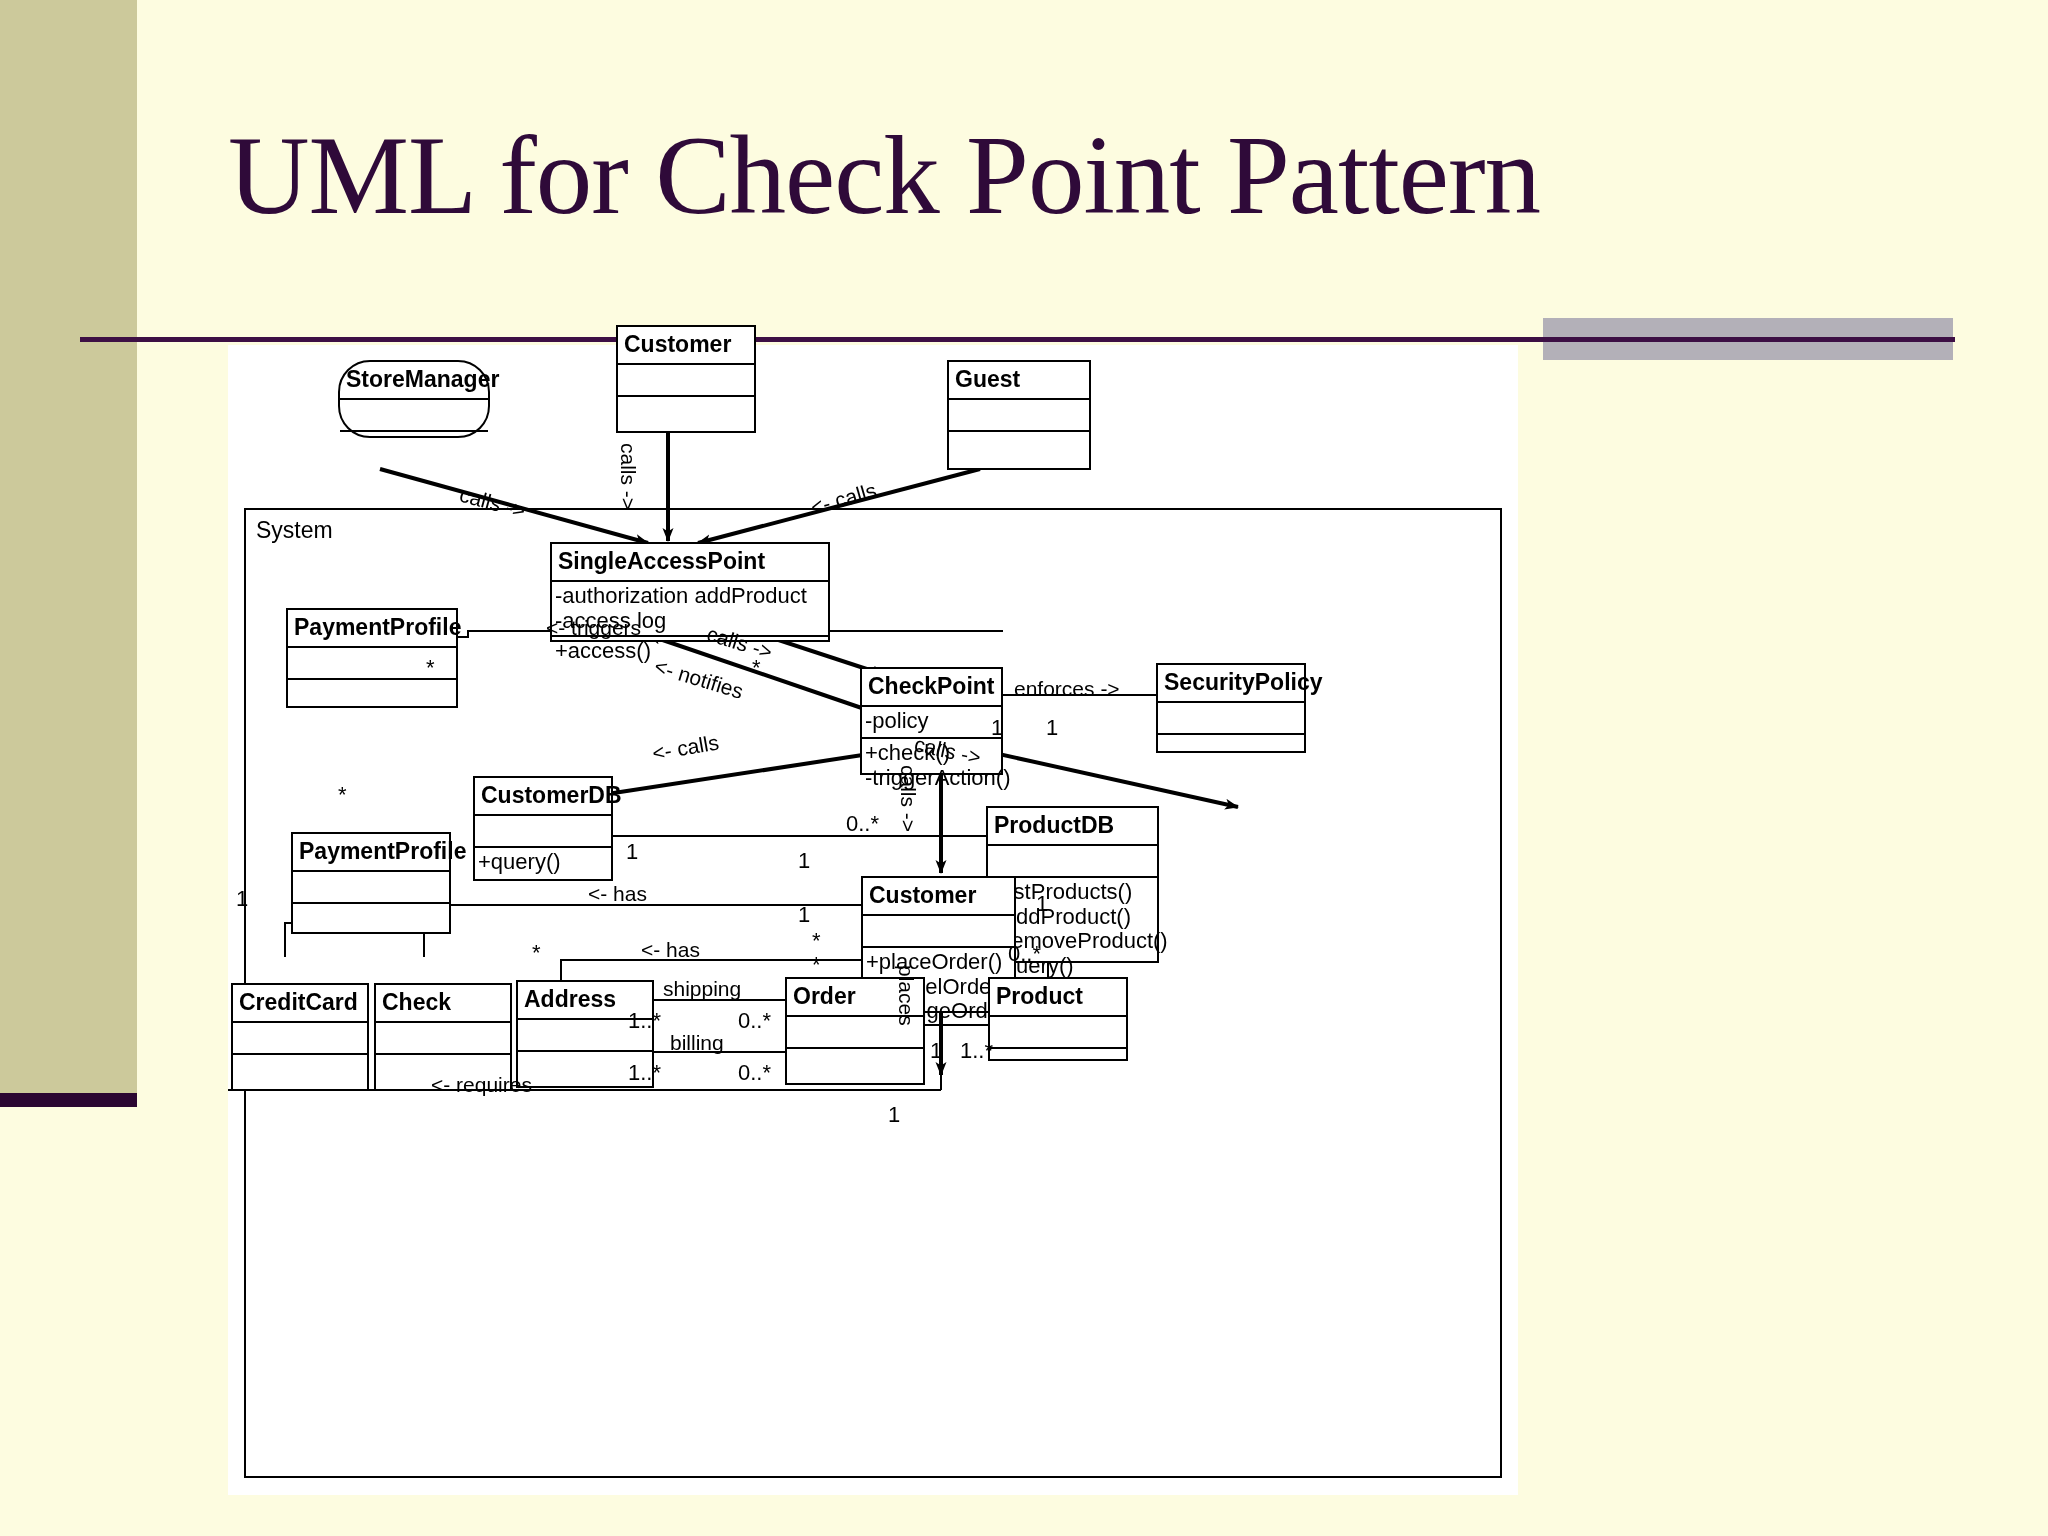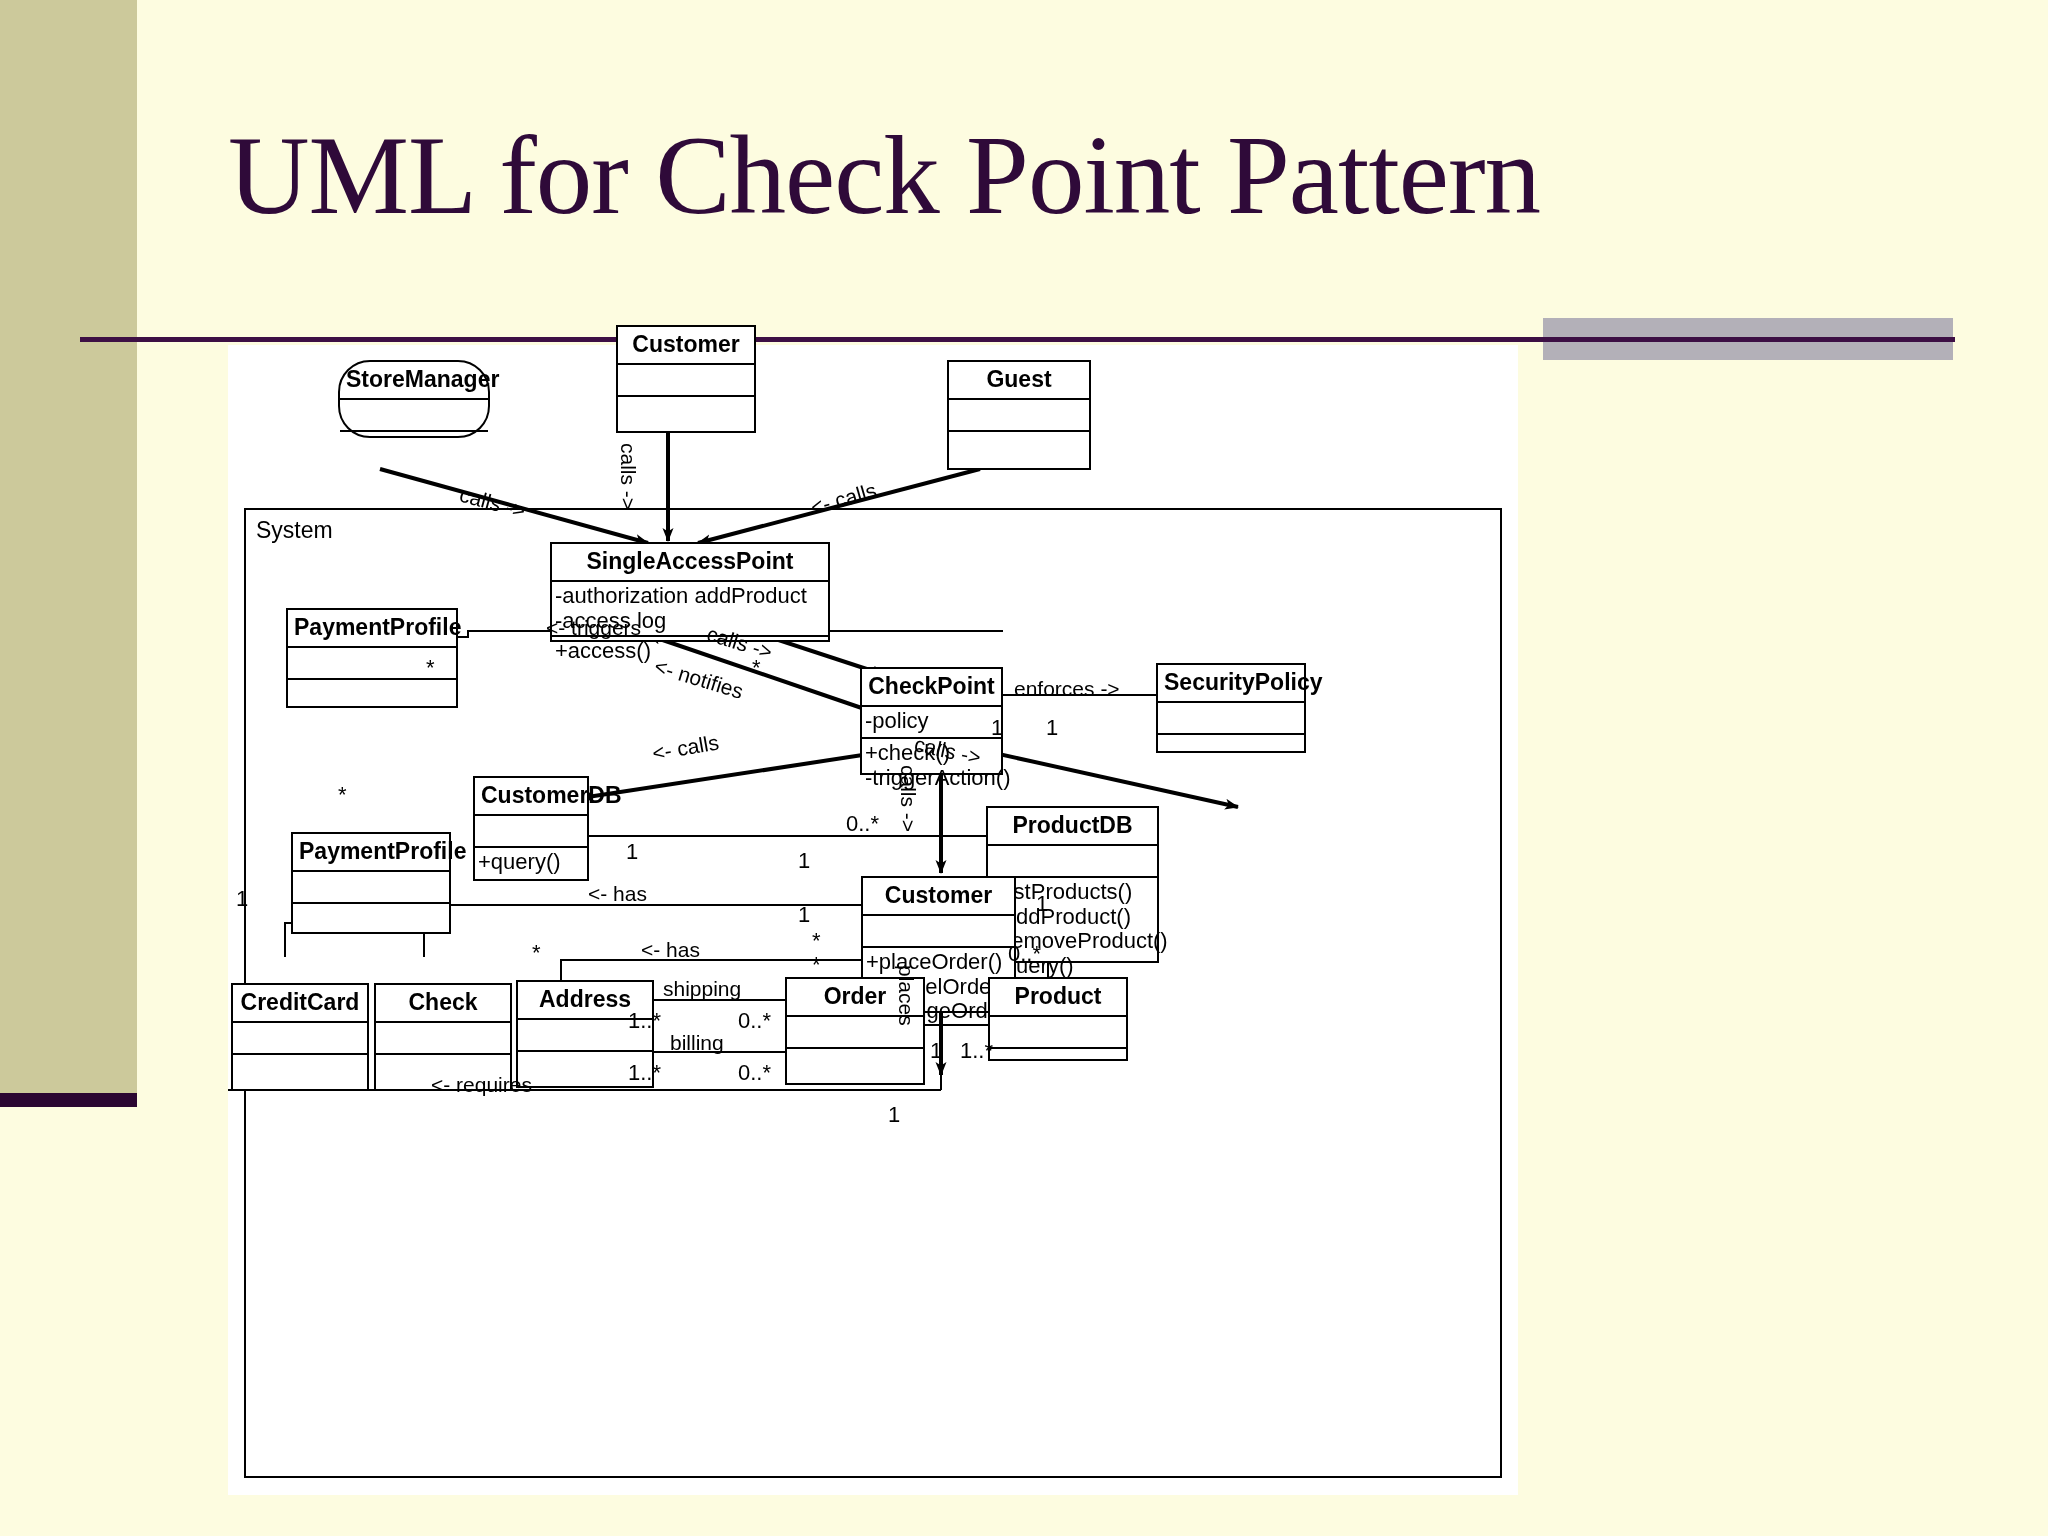--- a/index.html
+++ b/index.html
@@ -59,21 +59,21 @@
     font-size:22px;color:#000;
   }
   
   .umlbox{
     position:absolute;
     border:2px solid #000;
     background:#fff;
     box-sizing:border-box;
   }
   .umlbox .name{
-    text-align:center;font-weight:bold;font-size:23px;
+    text-align:left;font-weight:bold;font-size:23px;
     padding:4px 6px 5px 6px;
     border-bottom:2px solid #000;
     white-space:nowrap;
   }
   .umlbox .attrs{
     border-bottom:2px solid #000;
     padding:2px 3px;
     font-size:22px;line-height:1.12;
     min-height:26px;
   }
@@ -216,21 +216,21 @@
     <div class="attrs"></div>
     <div class="ops"></div>
   </div>
 
   <div class="umlbox" style="left:58px;top:263px;width:172px;height:100px;">
     <div class="name">PaymentProfile</div>
     <div class="attrs"></div>
     <div class="ops"></div>
   </div>
 
-  <div class="umlbox" style="left:245px;top:431px;width:116px;height:105px;">
+  <div class="umlbox" style="left:245px;top:431px;width:140px;height:105px;">
     <div class="name">CustomerDB</div>
     <div class="attrs"></div>
     <div class="ops">
       <div class="row">+query()</div>
     </div>
   </div>
 
   <div class="umlbox" style="left:758px;top:461px;width:173px;height:157px;">
     <div class="name">ProductDB</div>
     <div class="attrs"></div>

